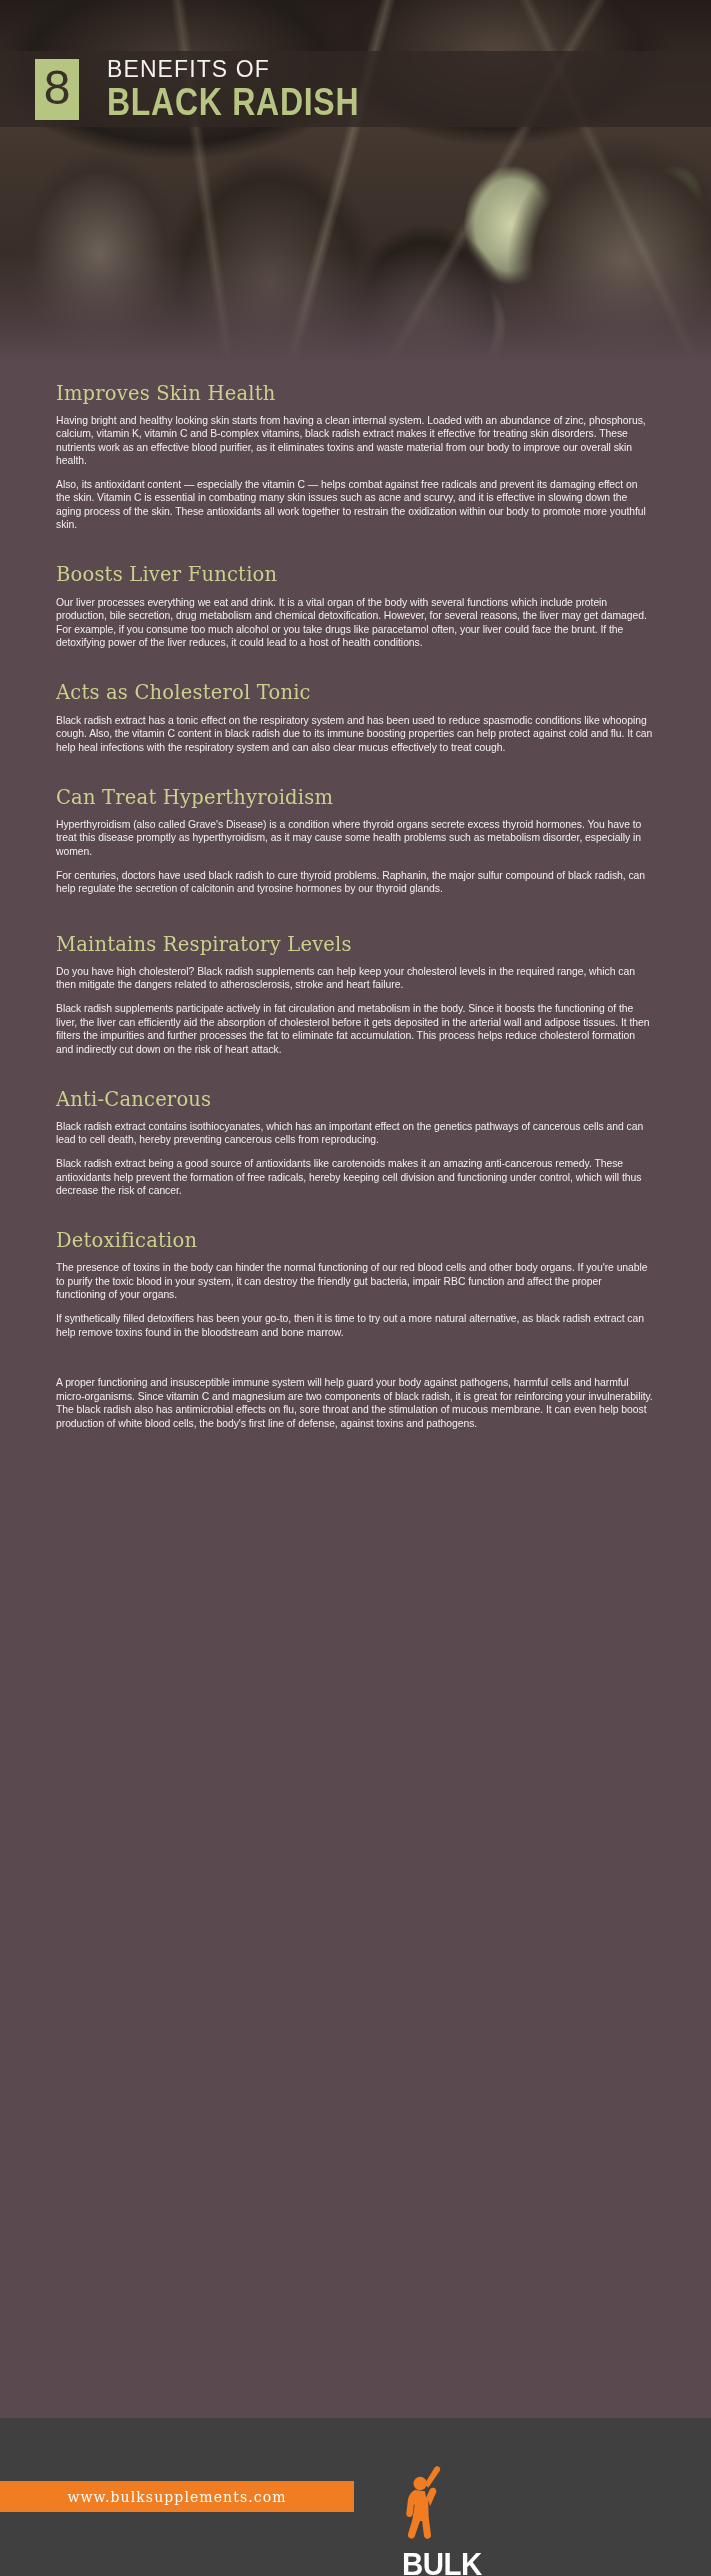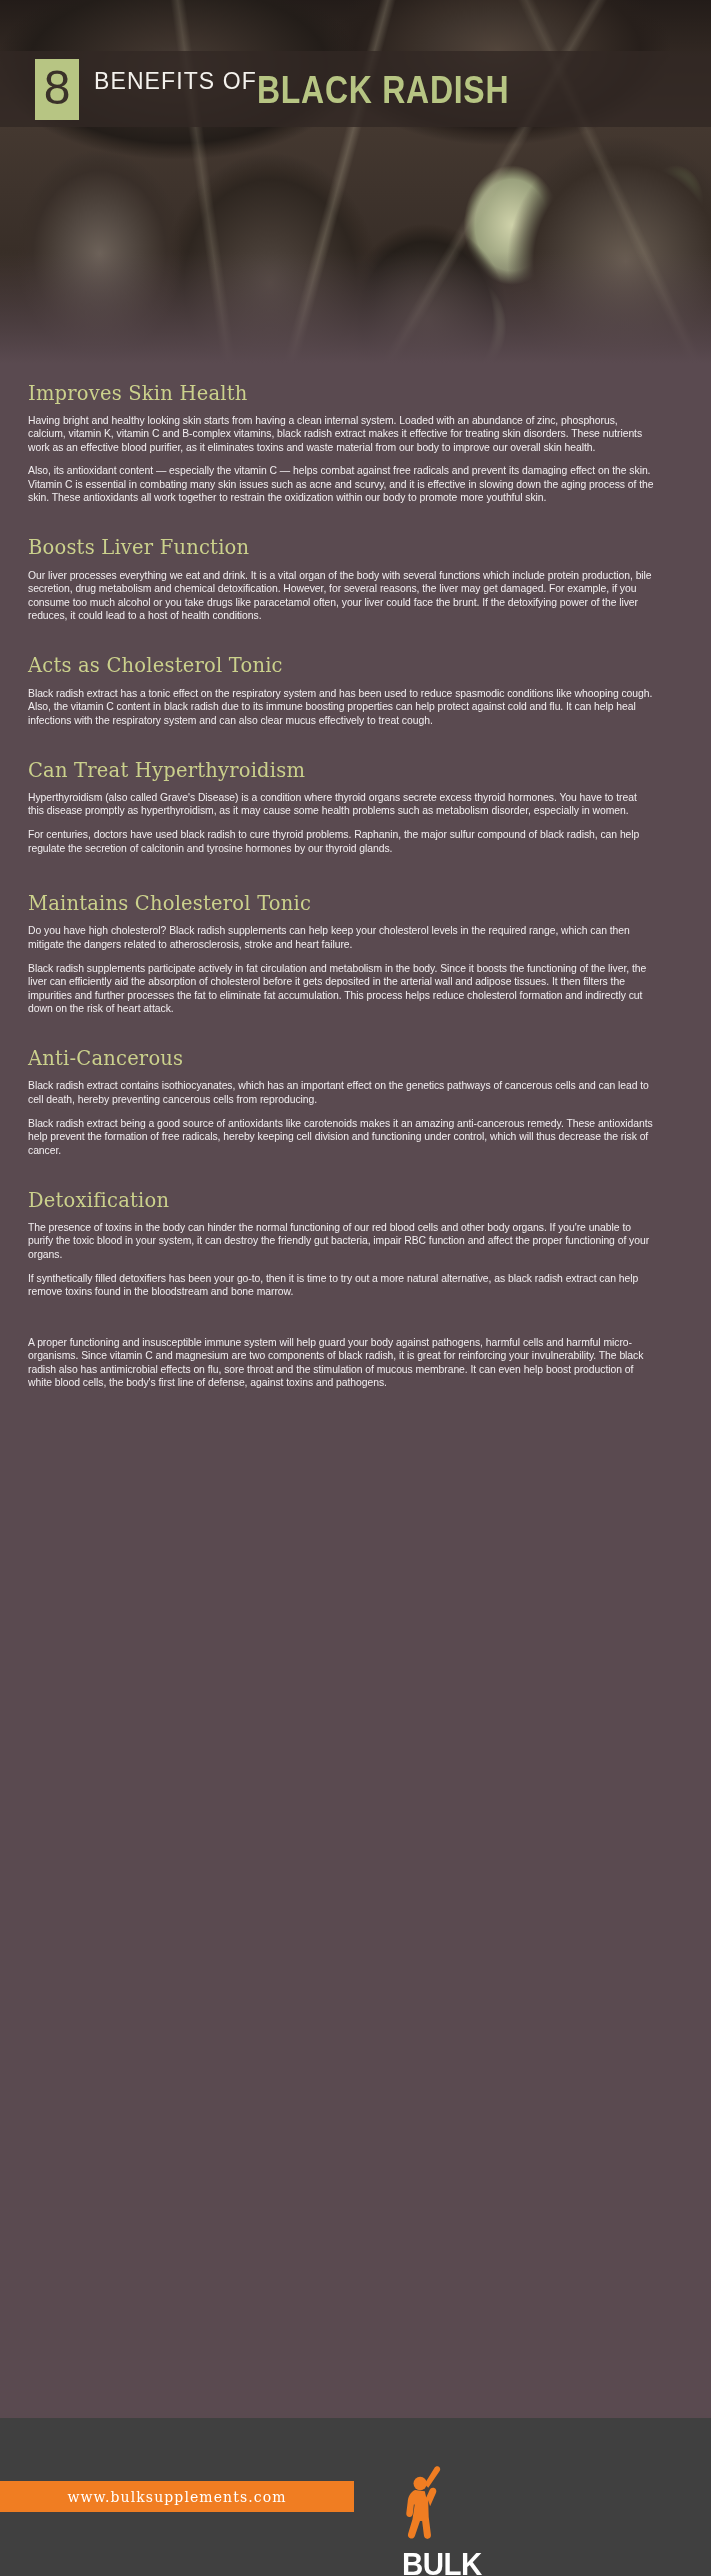--- a/index.html
+++ b/index.html
@@ -84,23 +84,23 @@
   .badge-num {
     font-family: "Liberation Sans", sans-serif;
     font-size: 48px;
     line-height: 1;
     font-weight: 300;
     color: #3a3129;
     letter-spacing: 0px;
     transform: translateY(-0.9px);
   }
   .title-text {
-    margin-left: 15px;
-    display: flex;
-    flex-direction: row;
+    margin-left: 28px;
+    display: flex;
+    flex-direction: column;
     justify-content: center;
   }
   .title-line1 {
     font-family: "Liberation Sans", sans-serif;
     font-size: 23px;
     line-height: 24px;
     letter-spacing: 1.1px;
     color: #f4f2ed;
     font-weight: 400;
   }
@@ -117,21 +117,21 @@
   }
 
   
   .content {
     position: absolute;
     top: 363px;
     left: 0;
     width: 711px;
   }
   .section {
-    padding: 0 57px 0 28px;
+    padding: 0 57px 0 56px;
   }
   .section-heading {
     font-family: "DejaVu Serif", "Liberation Serif", serif;
     font-size: 19.5px;
     line-height: 24px;
     color: #cbd18c;
     font-weight: 400;
     letter-spacing: 0.2px;
     margin: 0 0 8.3px 0;
   }
@@ -285,21 +285,21 @@
 
     <div class="section">
       <h2 class="section-heading">Can Treat Hyperthyroidism</h2>
       <p>Hyperthyroidism (also called Grave's Disease) is a condition where thyroid organs secrete excess thyroid hormones. You have to treat this disease promptly as hyperthyroidism, as it may cause some health problems such as metabolism disorder, especially in women.</p>
       <p>For centuries, doctors have used black radish to cure thyroid problems. Raphanin, the major sulfur compound of black radish, can help regulate the secretion of calcitonin and tyrosine hormones by our thyroid glands.</p>
     </div>
 
     <div class="sec-gap-lg"></div>
 
     <div class="section">
-      <h2 class="section-heading">Maintains Cholesterol Tonic</h2>
+      <h2 class="section-heading">Maintains Respiratory Levels</h2>
       <p>Do you have high cholesterol? Black radish supplements can help keep your cholesterol levels in the required range, which can then mitigate the dangers related to atherosclerosis, stroke and heart failure.</p>
       <p>Black radish supplements participate actively in fat circulation and metabolism in the body. Since it boosts the functioning of the liver, the liver can efficiently aid the absorption of cholesterol before it gets deposited in the arterial wall and adipose tissues. It then filters the impurities and further processes the fat to eliminate fat accumulation. This process helps reduce cholesterol formation and indirectly cut down on the risk of heart attack.</p>
     </div>
 
     <div class="sec-gap"></div>
 
     <div class="section">
       <h2 class="section-heading">Anti-Cancerous</h2>
       <p>Black radish extract contains isothiocyanates, which has an important effect on the genetics pathways of cancerous cells and can lead to cell death, hereby preventing cancerous cells from reproducing.</p>
       <p>Black radish extract being a good source of antioxidants like carotenoids makes it an amazing anti-cancerous remedy. These antioxidants help prevent the formation of free radicals, hereby keeping cell division and functioning under control, which will thus decrease the risk of cancer.</p>

